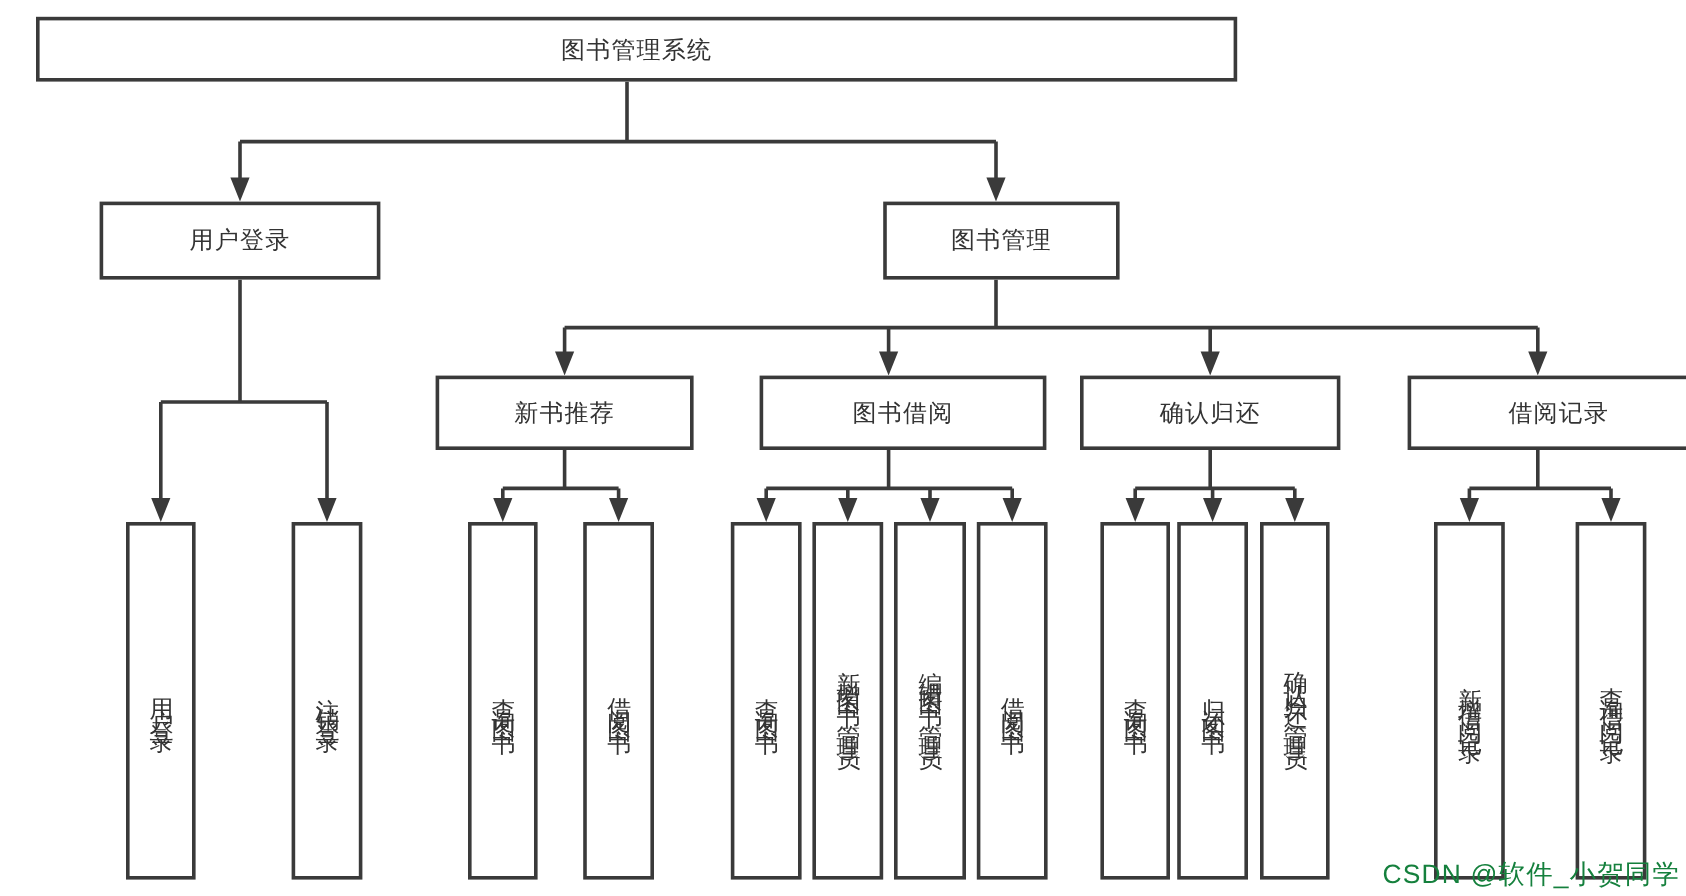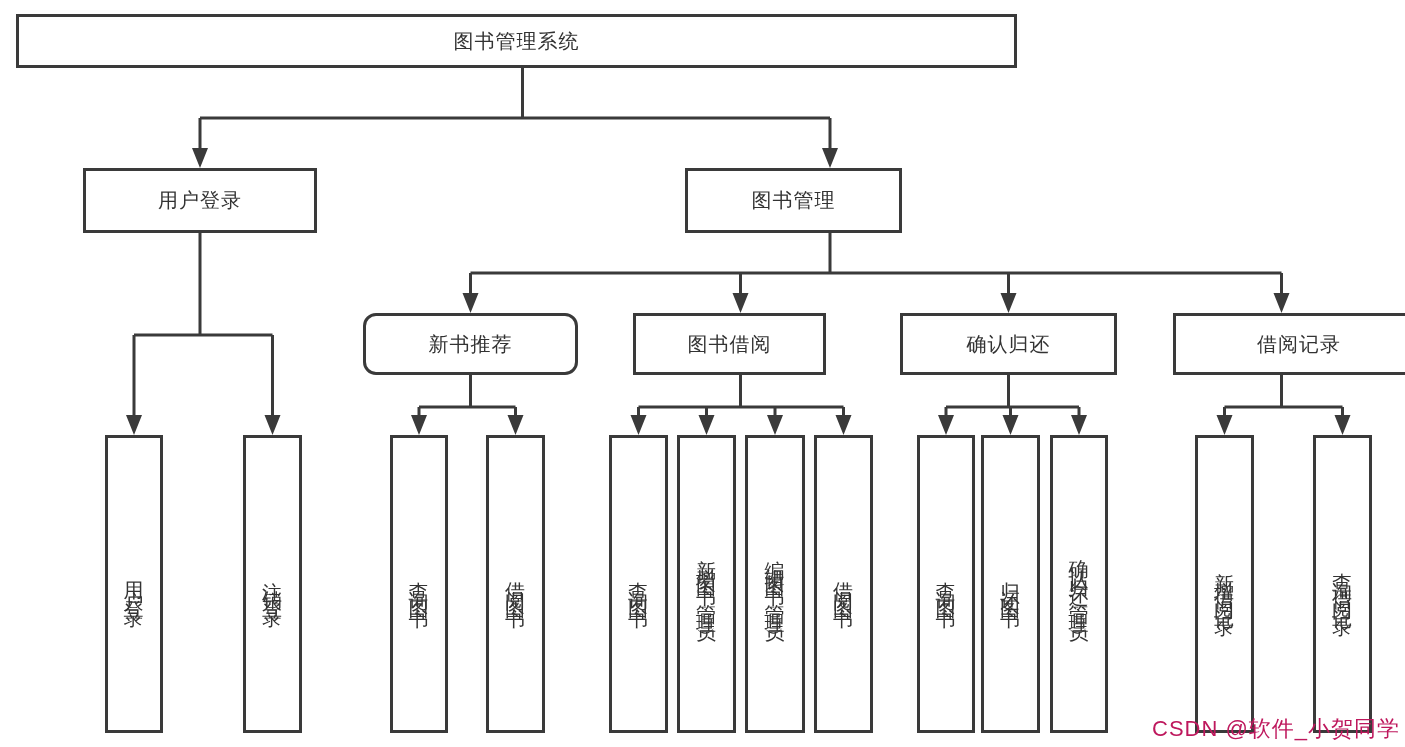--- a/index.html
+++ b/index.html
@@ -16,21 +16,21 @@
     color:#333333;
   }
   .h { font-size:20px; letter-spacing:1px; white-space:nowrap; }
   .v { top:435px; height:298px; }
   .v span {
     writing-mode:vertical-lr; text-orientation:mixed;
     font-size:20px; line-height:1; letter-spacing:9px; color:#333333;
   }
   .watermark {
     position:absolute; left:1152px; top:714px; font-size:22px;
-    color:#be185d; white-space:nowrap; letter-spacing:1px;
+    color:#15803d; white-space:nowrap; letter-spacing:1px;
   }
 </style>
 </head>
 <body>
 
 <div class="stage">
 
   <svg class="wires" viewBox="0 0 1405 747" aria-hidden="true">
     <path class="wire" d="
       M522.5 68 V118 M200 118 H830 M200 118 V150 M830 118 V150
@@ -46,35 +46,35 @@
       M462.5 293 L478.5 293 L470.5 313 Z  M732.5 293 L748.5 293 L740.5 313 Z
       M1000.5 293 L1016.5 293 L1008.5 313 Z  M1273.5 293 L1289.5 293 L1281.5 313 Z
       M411 415 L427 415 L419 435 Z  M507.5 415 L523.5 415 L515.5 435 Z
       M630.5 415 L646.5 415 L638.5 435 Z  M698.5 415 L714.5 415 L706.5 435 Z
       M767 415 L783 415 L775 435 Z  M835.5 415 L851.5 415 L843.5 435 Z
       M938 415 L954 415 L946 435 Z  M1002.5 415 L1018.5 415 L1010.5 435 Z
       M1071 415 L1087 415 L1079 435 Z
       M1216.5 415 L1232.5 415 L1224.5 435 Z  M1334.5 415 L1350.5 415 L1342.5 435 Z"></path>
   </svg>
 
-  <div class="node h" style="left:16px; top:14px; width:1001px; height:54px;">
+  <div class="node h" style="left:30px; top:14px; width:1001px; height:54px;">
     <span>图书管理系统</span>
   </div>
 
   <div class="node h" style="left:83px; top:168px; width:234px; height:65px;">
     <span>用户登录</span>
   </div>
-  <div class="node h" style="left:685px; top:168px; width:217px; height:65px;">
+  <div class="node h" style="left:736px; top:168px; width:197px; height:65px;">
     <span>图书管理</span>
   </div>
 
-  <div class="node h" style="left:363px; top:313px; width:215px; height:62px;border-radius:13px;">
+  <div class="node h" style="left:363px; top:313px; width:215px; height:62px;">
     <span>新书推荐</span>
   </div>
-  <div class="node h" style="left:633px; top:313px; width:193px; height:62px;">
+  <div class="node h" style="left:633px; top:313px; width:239px; height:62px;">
     <span>图书借阅</span>
   </div>
   <div class="node h" style="left:900px; top:313px; width:217px; height:62px;">
     <span>确认归还</span>
   </div>
   <div class="node h" style="left:1173px; top:313px; width:252px; height:62px;">
     <span>借阅记录</span>
   </div>
 
   <div class="node v" style="left:105px; width:58px;">

